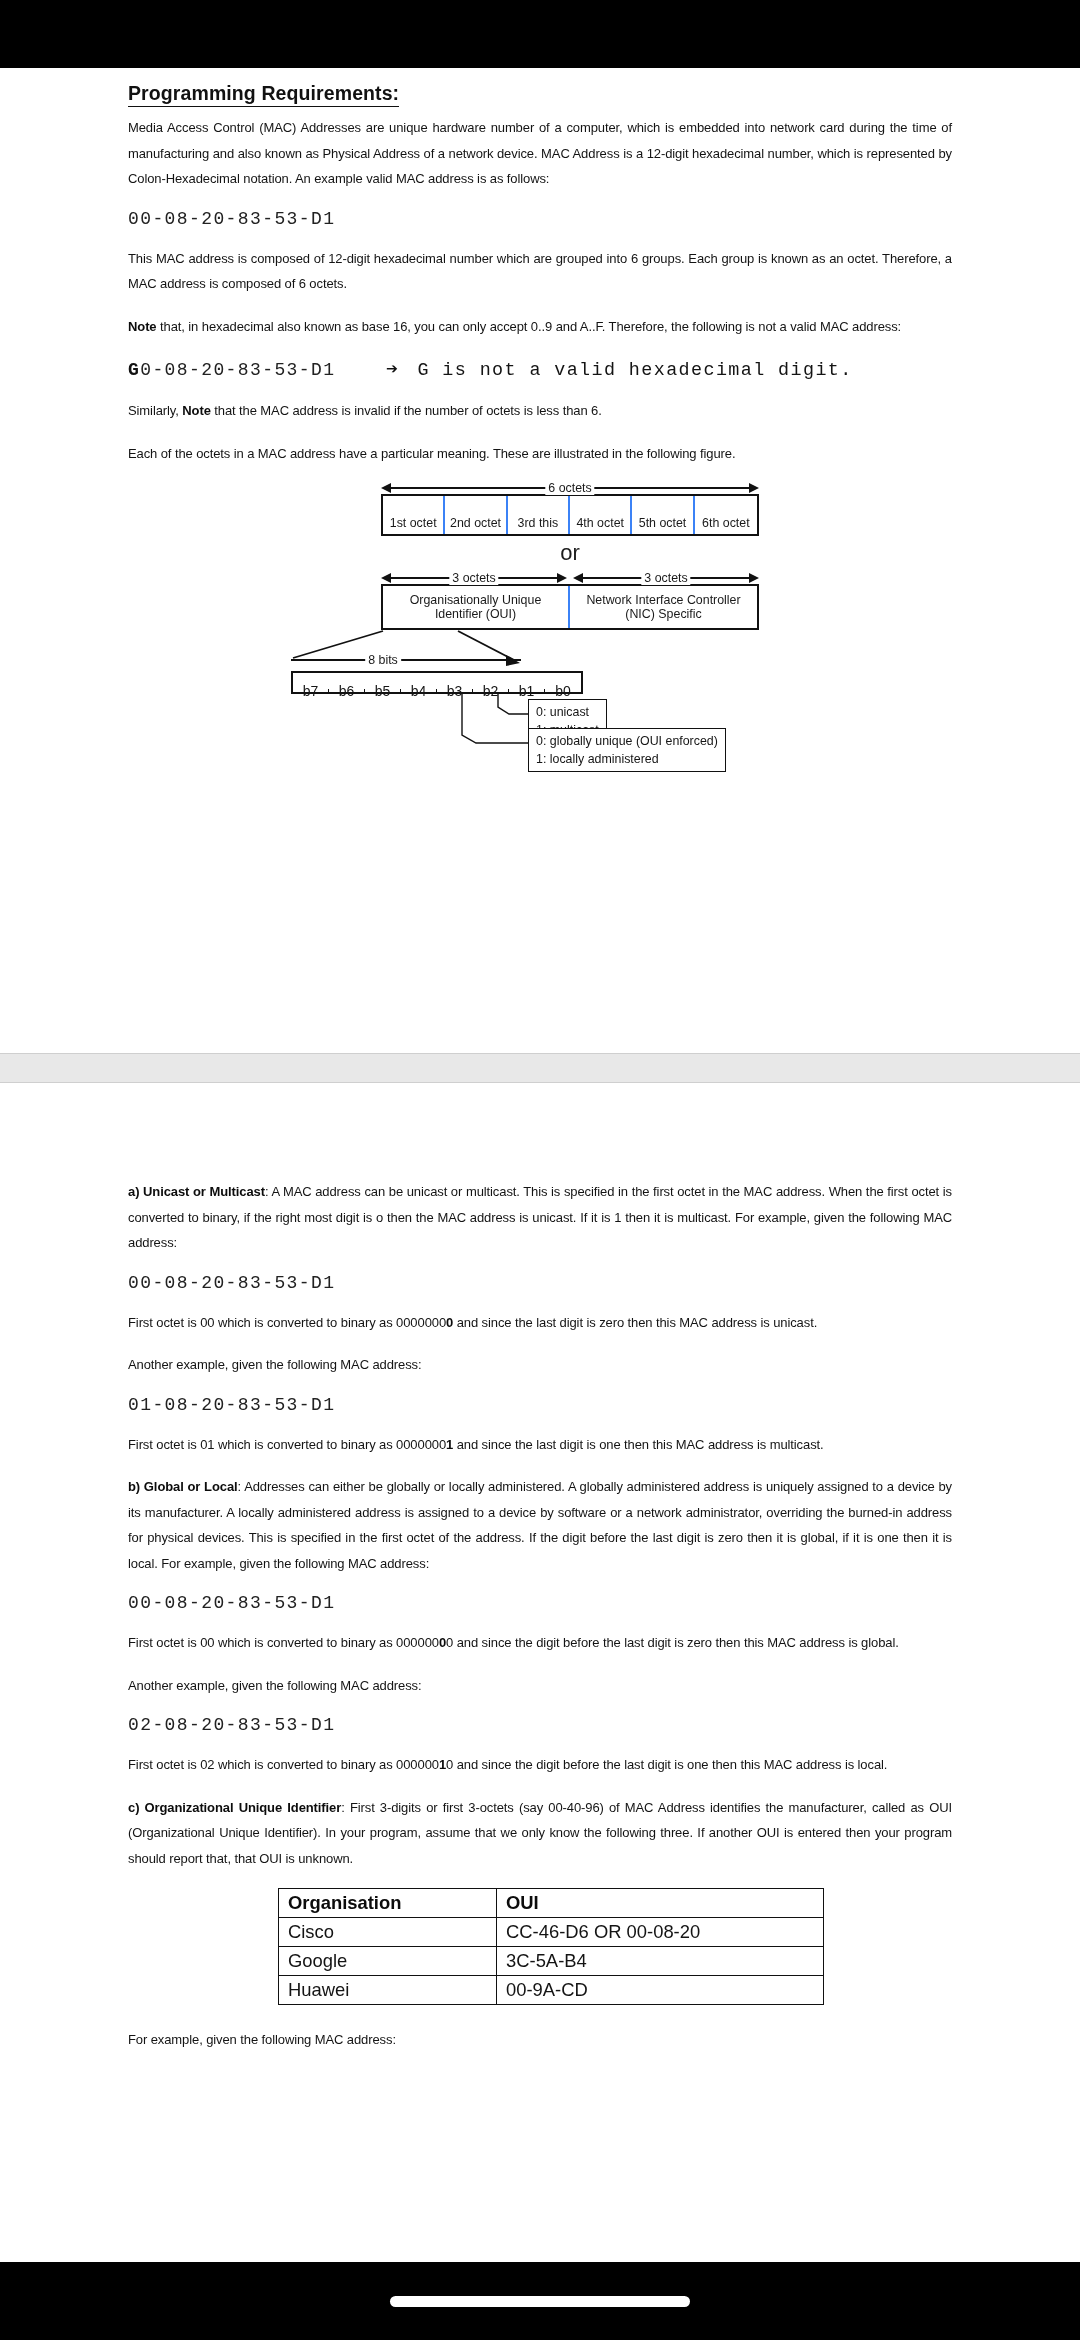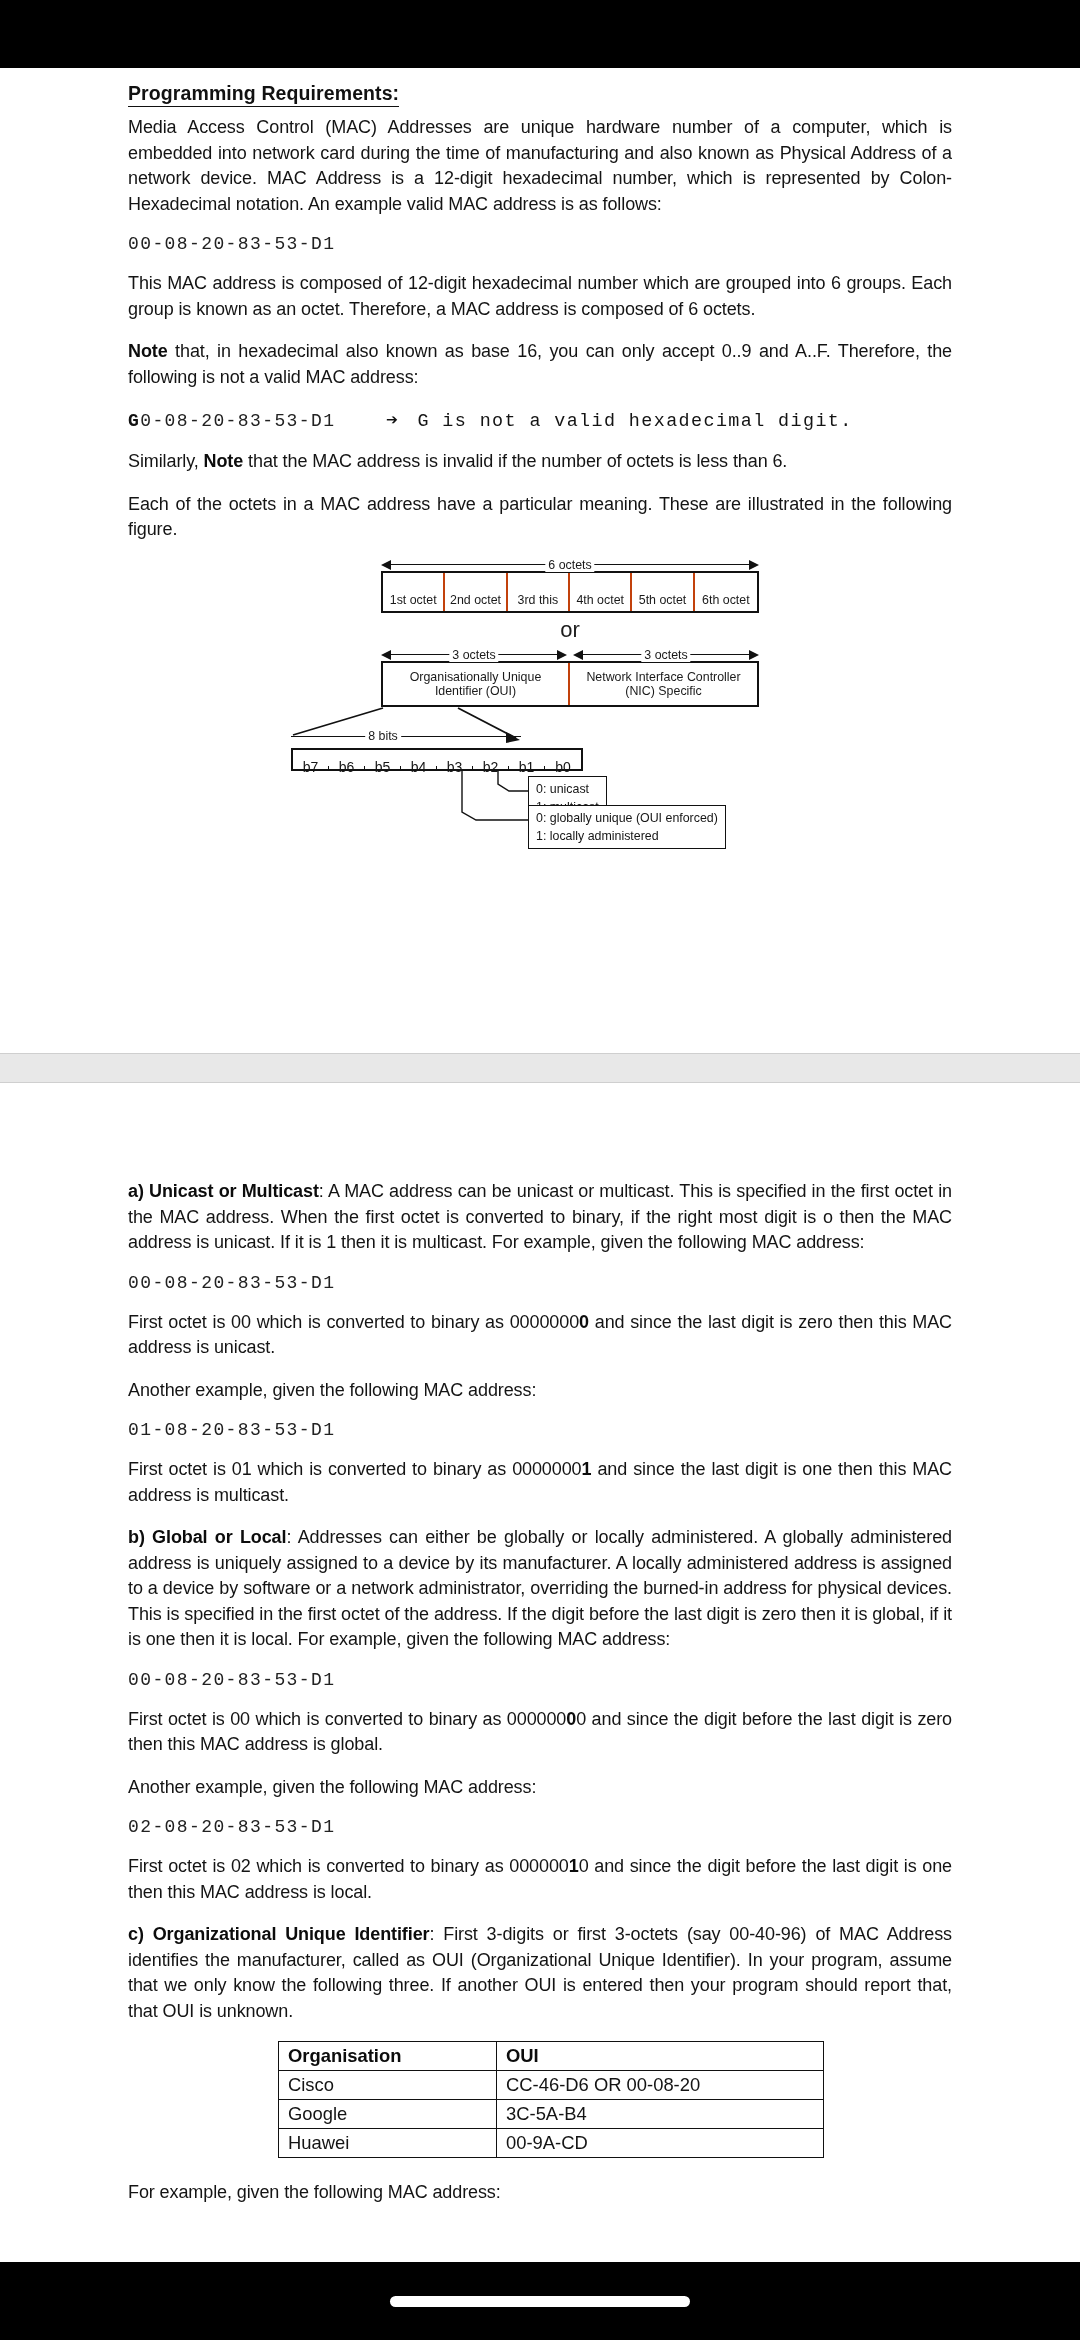--- a/index.html
+++ b/index.html
@@ -41,21 +41,21 @@
 
   
   .doc-h {
     font-size: 19.5px; font-weight: bold; color: #111;
     letter-spacing: .1px; margin-bottom: 2px;
     display: inline-block;
     border-bottom: 1.6px solid #111;
     padding-bottom: 1px;
   }
   p.body {
-    font-size: 18px; line-height: 25.5px; color: #141414;
+    font-size: 13px; line-height: 25.5px; color: #141414;
     text-align: justify; margin: 0 0 17px 0;
     letter-spacing: -0.1px;
   }
   p.body.nojust { text-align: left; }
   .mono {
     font-family: "Liberation Mono", "DejaVu Sans Mono", monospace;
     font-size: 18px; letter-spacing: 1.4px; color: #222;
     margin: 0 0 17px 0;
   }
   .mono .lead { font-weight: bold; color: #111; }
@@ -79,21 +79,21 @@
   .dim .lbl { padding: 0 3px; background: #fff; position: relative; z-index: 2; }
   .arw { width: 0; height: 0; border-top: 5px solid transparent; border-bottom: 5px solid transparent; }
   .arw.l { border-right: 10px solid #111; }
   .arw.r { border-left: 10px solid #111; }
 
   .boxrow {
     position: absolute; display: flex; border: 2px solid #111;
     background: #fff;
   }
   .cell {
-    border-right: 2px solid #c2410c; display: flex; align-items: flex-end;
+    border-right: 2px solid #3b82f6; display: flex; align-items: flex-end;
     justify-content: center; font-size: 12.4px; color: #1a1a1a;
     padding-bottom: 4px; text-align: center; line-height: 14px;
   }
   .cell:last-child { border-right: none; }
   .cell.mid { align-items: center; padding-bottom: 0; }
 
   .or-label {
     position: absolute; font-size: 22px; color: #1c1c1c; text-align: center;
   }
 

